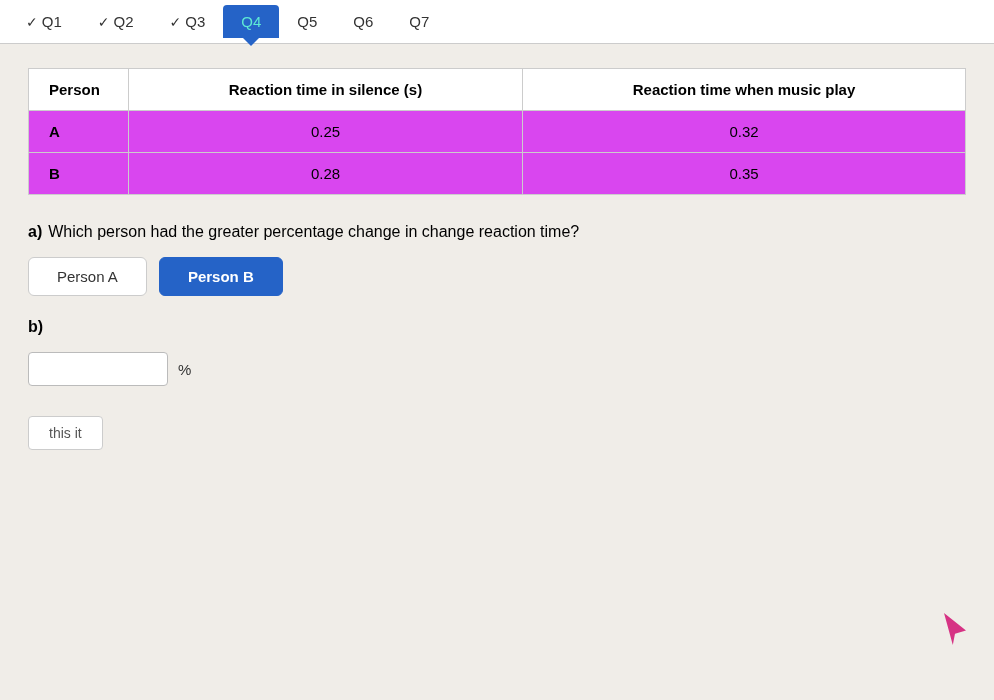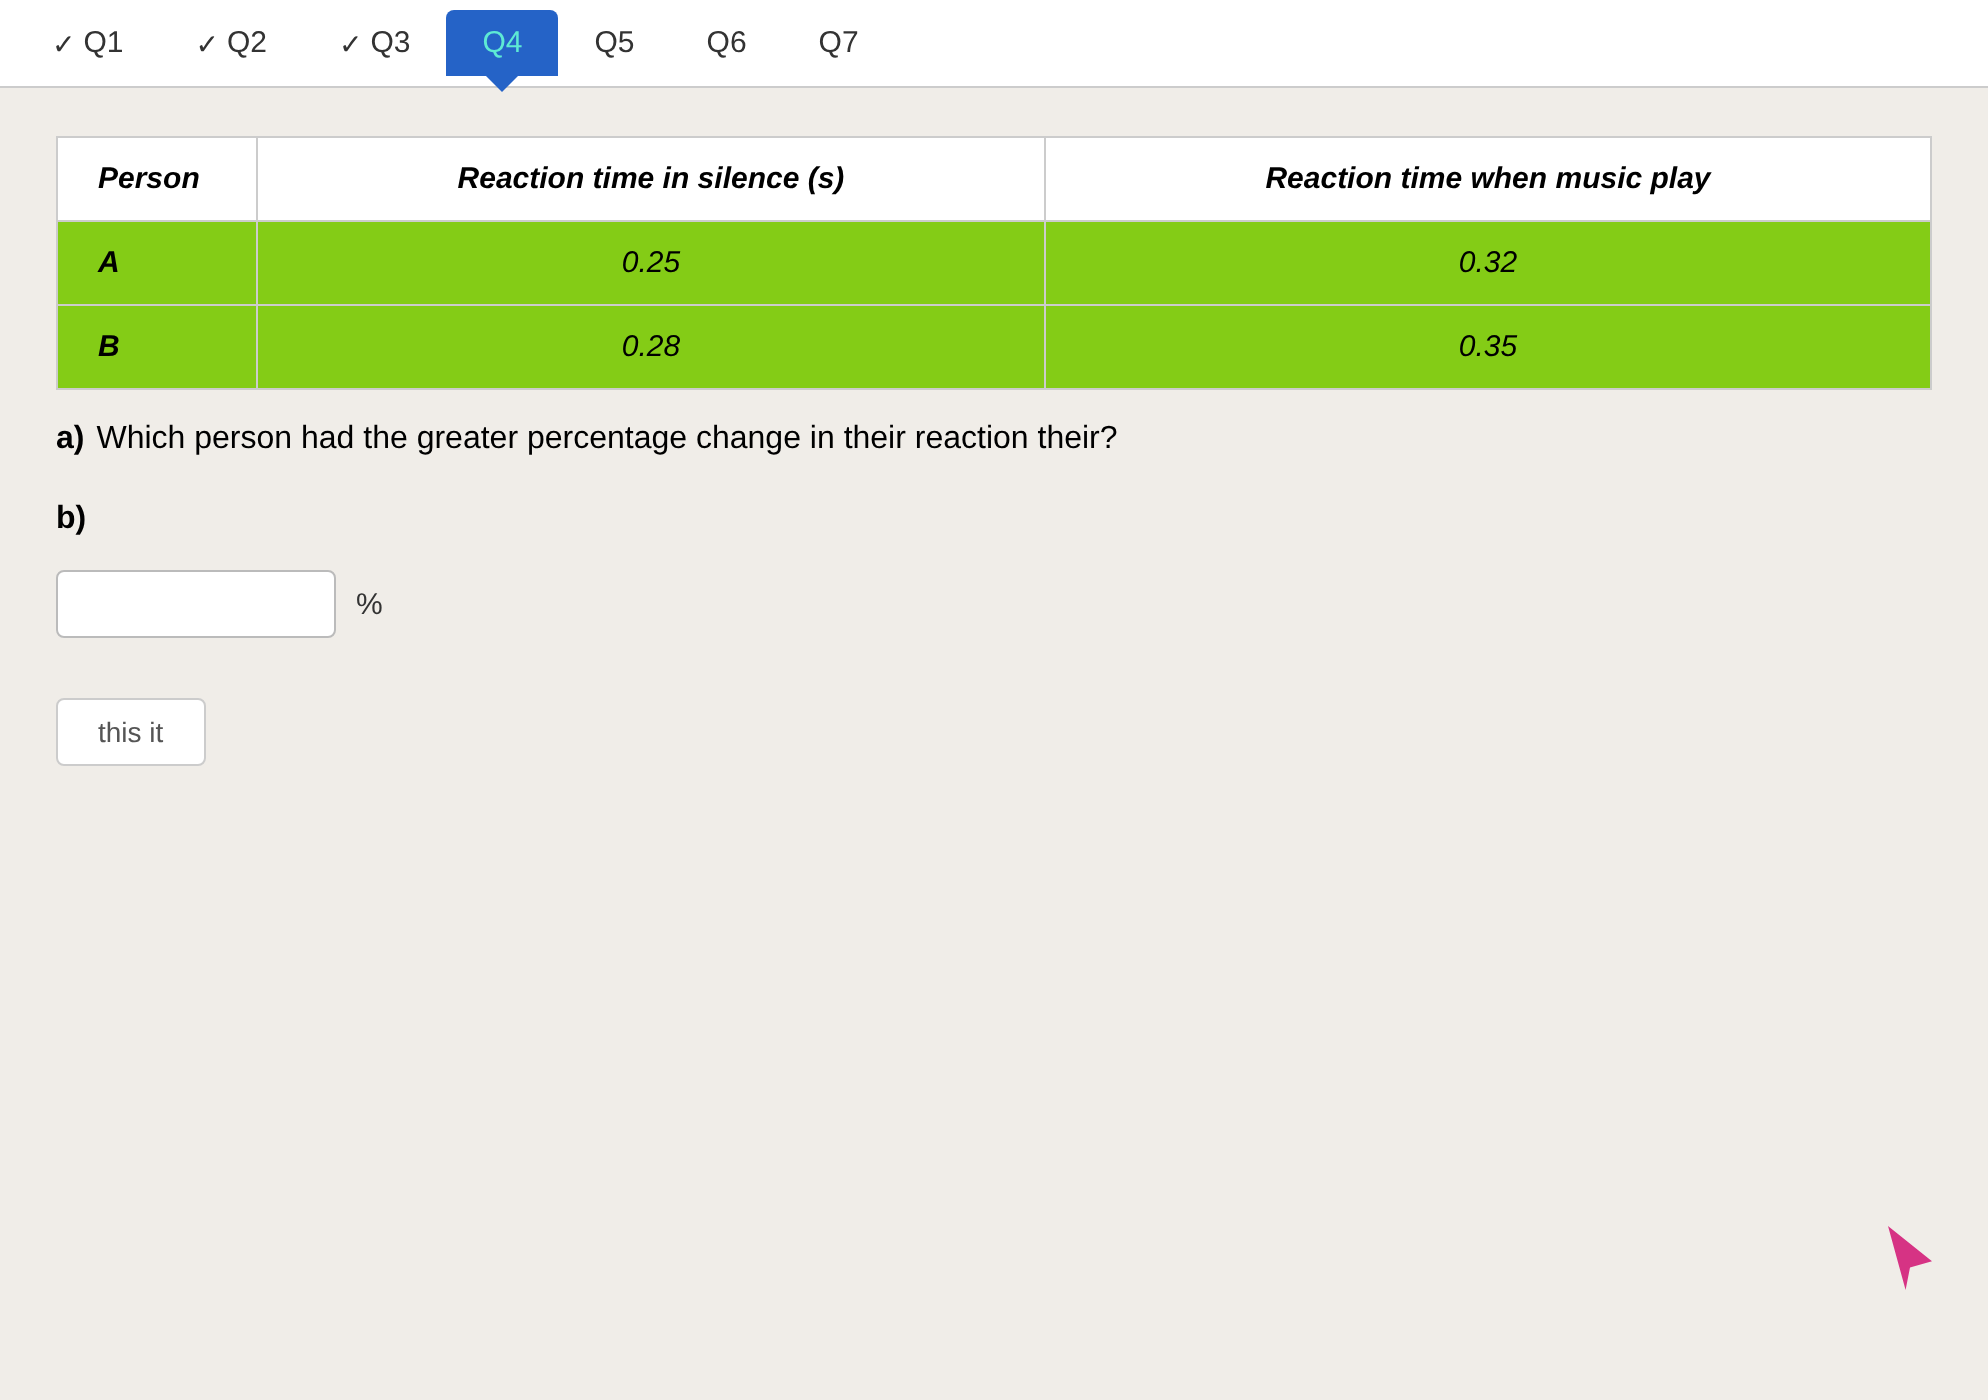--- a/index.html
+++ b/index.html
@@ -59,24 +59,23 @@
     
     .content {
       padding: 24px 28px;
       background: #f0ede8;
     }
 
     
     .data-table {
       width: 100%;
       border-collapse: collapse;
-      background: #84cc16;
-      margin-bottom: 16px;
-      border: 1px solid #ccc;
-      font-style: italic;
+      background: #d946ef;
+      margin-bottom: 28px;
+      border: 1px solid #ccc;
     }
 
     .data-table th, .data-table td {
       border: 1px solid #ccc;
       padding: 12px 20px;
       text-align: center;
       font-size: 15px;
     }
 
     .data-table th {
@@ -238,22 +237,27 @@
     <td>B</td>
     <td>0.28</td>
     <td>0.35</td>
   </tr>
       </tbody>
   </table>
 
   <div class="question-section">
     <div class="question-label">
       <span class="question-letter">a)</span>
-      <span>Which person had the greater percentage change in their reaction their?</span>
-    </div>
+      <span>Which person had the greater percentage change in change reaction time?</span>
+    </div>
+    <div class="answer-buttons">
+
+    <button class="btn-option">Person A</button>
+        <button class="btn-option selected">Person B</button>
+      </div>
   </div>
 
   <div class="question-section">
     <div class="question-label">
       <span class="question-letter">b)</span>
     </div>
     <div class="input-row">
       <input type="text" class="percent-input" placeholder="" style="">
       <span class="percent-symbol">%</span>
     </div>

